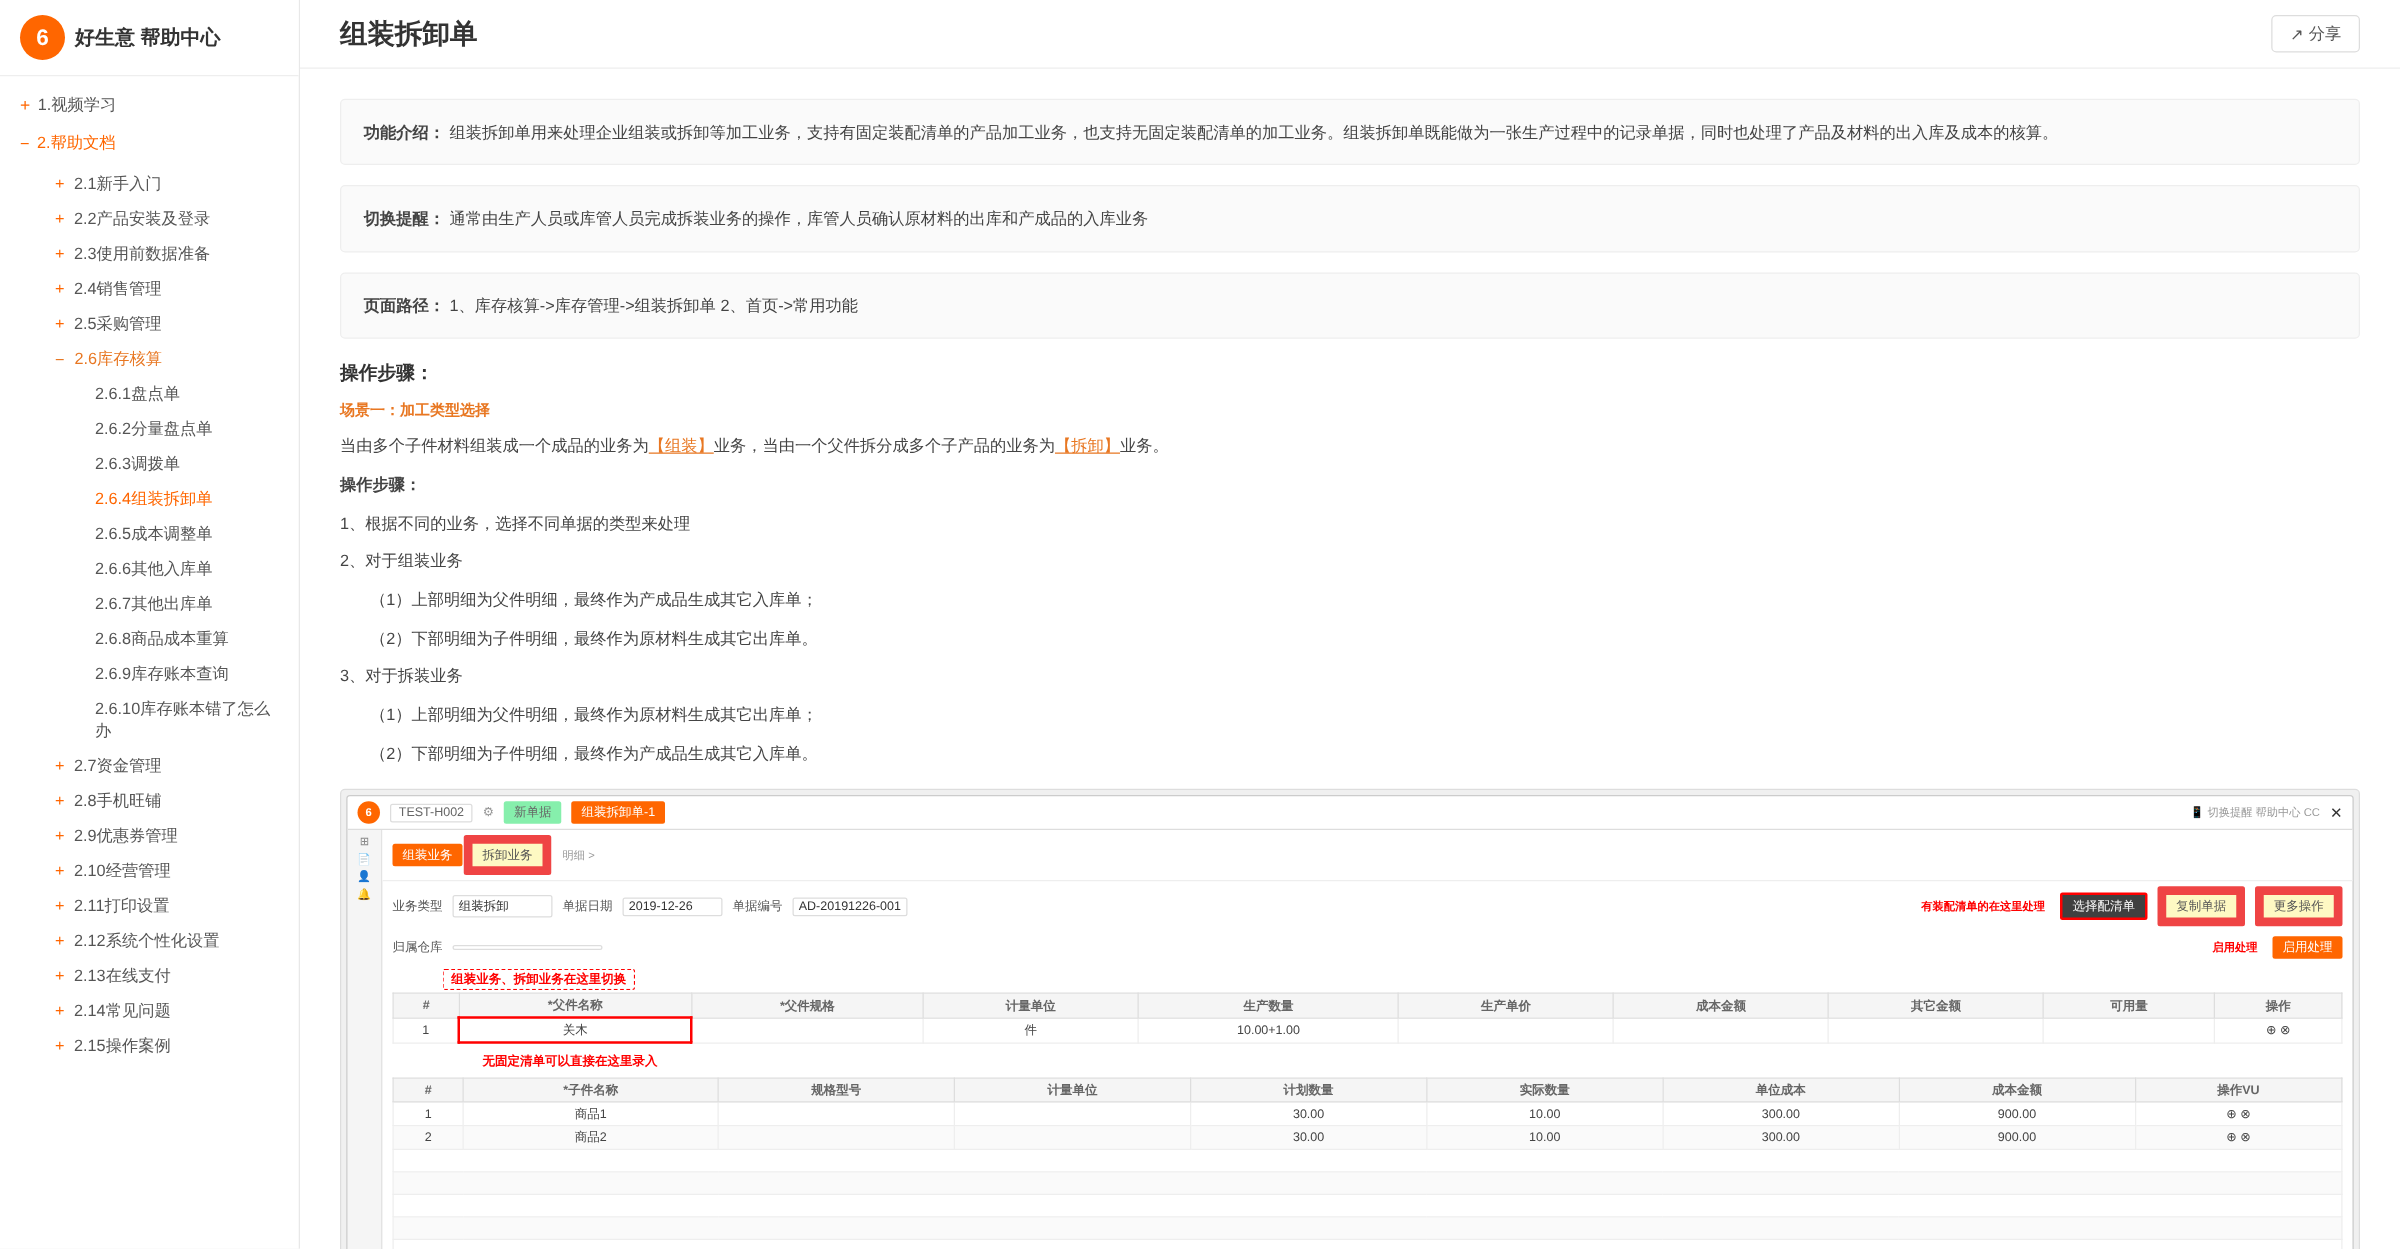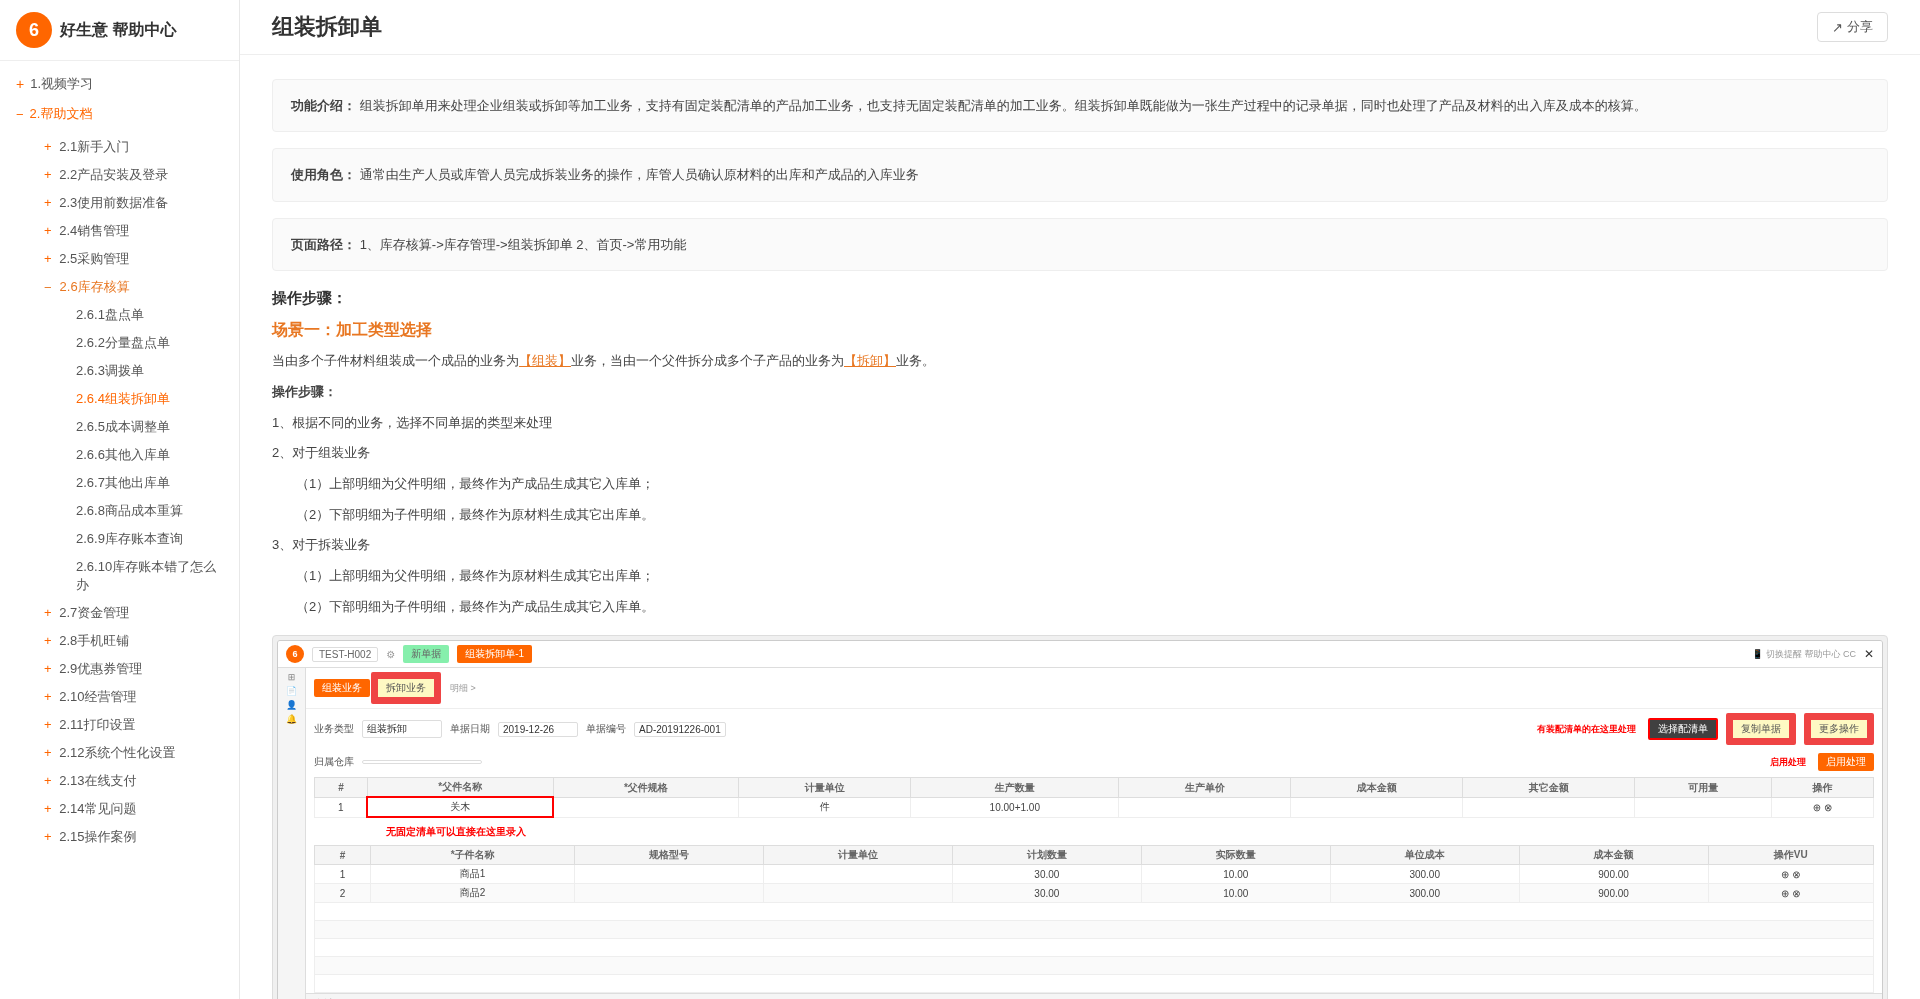--- a/index.html
+++ b/index.html
@@ -143,21 +143,21 @@
       line-height: 1.8;
     }
 
     .section-title {
       font-size: 15px;
       font-weight: bold;
       color: #333;
       margin: 18px 0 10px 0;
     }
     .sub-section-title {
-      font-size: 16px;
+      font-size: 12px;
       font-weight: bold;
       color: #e87722;
       margin: 12px 0 8px 0;
     }
     .step-text {
       font-size: 13px;
       color: #444;
       line-height: 1.9;
       margin-bottom: 6px;
     }
@@ -392,21 +392,21 @@
   </div>
 
   <div class="article-body">
 
     <div class="info-block">
       <span style="font-weight:bold">功能介绍：</span>
       <span>组装拆卸单用来处理企业组装或拆卸等加工业务，支持有固定装配清单的产品加工业务，也支持无固定装配清单的加工业务。组装拆卸单既能做为一张生产过程中的记录单据，同时也处理了产品及材料的出入库及成本的核算。</span>
     </div>
 
     <div class="info-block">
-      <span style="font-weight:bold">使用角色：</span>
+      <span style="font-weight:bold">切换提醒：</span>
       <span>通常由生产人员或库管人员完成拆装业务的操作，库管人员确认原材料的出库和产成品的入库业务</span>
     </div>
 
     <div class="info-block">
       <span style="font-weight:bold">页面路径：</span>
       <span>1、库存核算-&gt;库存管理-&gt;组装拆卸单 2、首页-&gt;常用功能</span>
     </div>
 
     <div class="section-title">操作步骤：</div>
 
@@ -473,20 +473,23 @@
 
             <div class="mock-form-row">
               <span class="mock-label">归属仓库</span>
               <span class="mock-input" style="min-width:120px;"></span>
               <span style="flex:1"></span>
 
               <span style="color:#f00;font-size:9px;font-weight:bold;">启用处理</span>
               <span class="mock-btn-orange" style="margin-left:4px">启用处理</span>
             </div>
 
+            <div style="padding:2px 8px;margin:0 0 2px 40px">
+              <span style="color:#f00;font-size:10px;font-weight:bold;border:1px dashed #f00;padding:2px 6px;border-radius:2px">组装业务、拆卸业务在这里切换</span>
+            </div>
 
             <div style="padding:0 8px;">
               <table class="mock-table">
                 <thead>
                   <tr>
                     <th>#</th>
                     <th>*父件名称</th>
                     <th>*父件规格</th>
                     <th>计量单位</th>
                     <th>生产数量</th>

